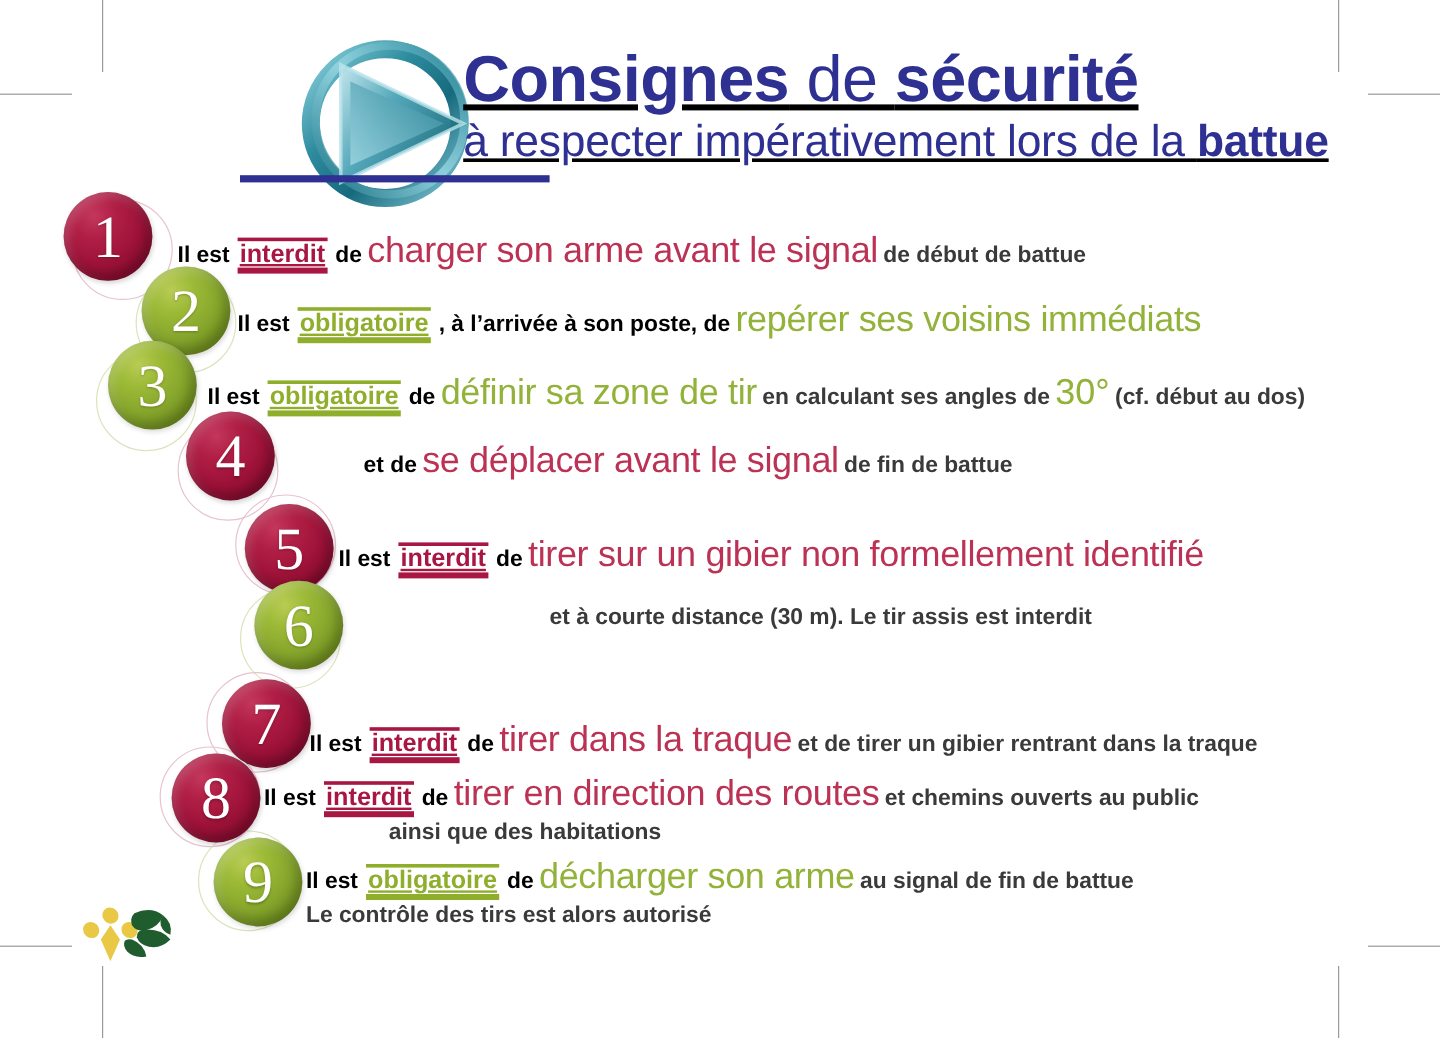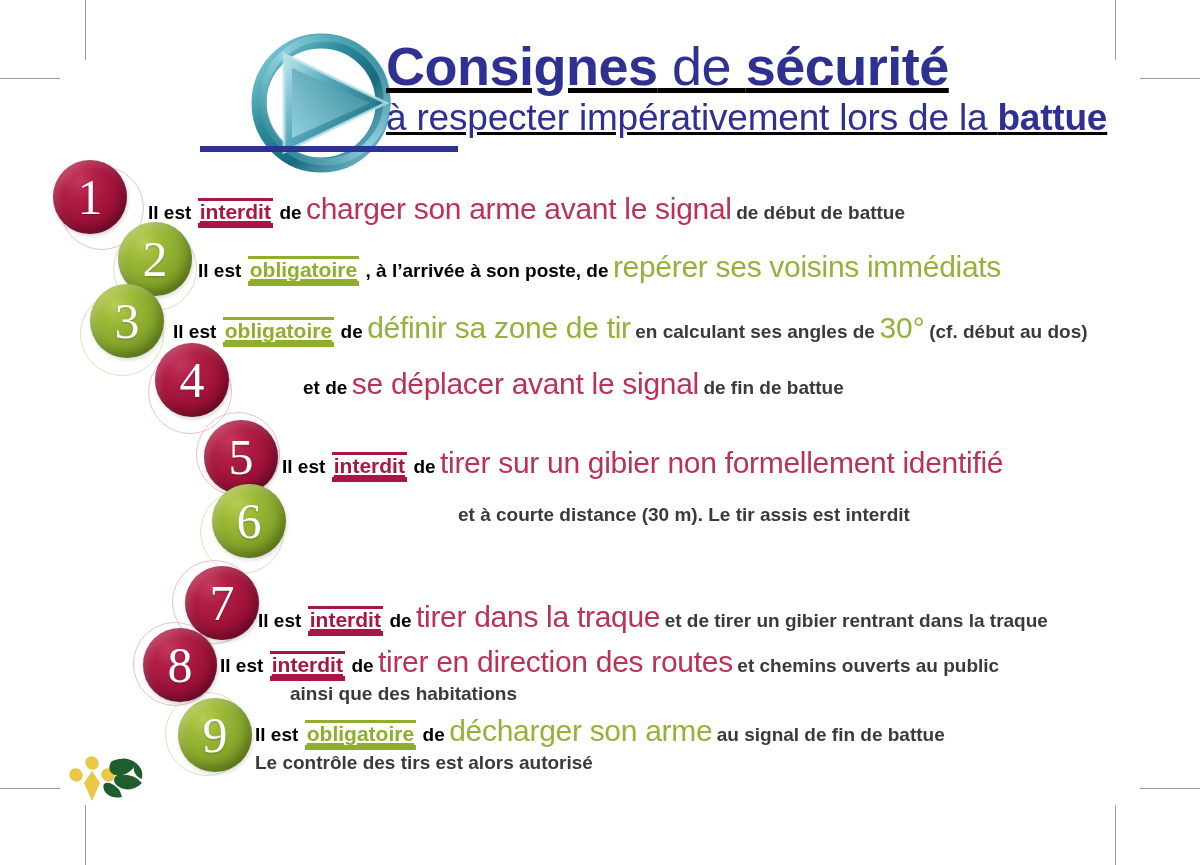--- a/index.html
+++ b/index.html
@@ -307,21 +307,21 @@
     <div class="badge-ring red" style="left:133px;top:622px;"></div>
     <div class="badge red" style="left:143px;top:628px;">8</div>
     <div class="rule-text" style="left:220px;top:645px;">
       <div class="line">
         <span class="sm">Il est</span>
         <span class="kw red">interdit</span>
         <span class="sm">de</span>
         <span class="big red">tirer en direction des routes</span>
         <span class="sm-note">et chemins ouverts au public</span>
       </div>
-      <div class="line" style="margin-left:70px;">
+      <div class="line" style="margin-left:104px;">
         <span class="sm-note">ainsi que des habitations</span>
       </div>
     </div>
   </div>
 
   <div class="rule">
     <div class="badge-ring green" style="left:165px;top:692px;"></div>
     <div class="badge green" style="left:178px;top:698px;">9</div>
     <div class="rule-text" style="left:255px;top:714px;">
       <div class="line">

